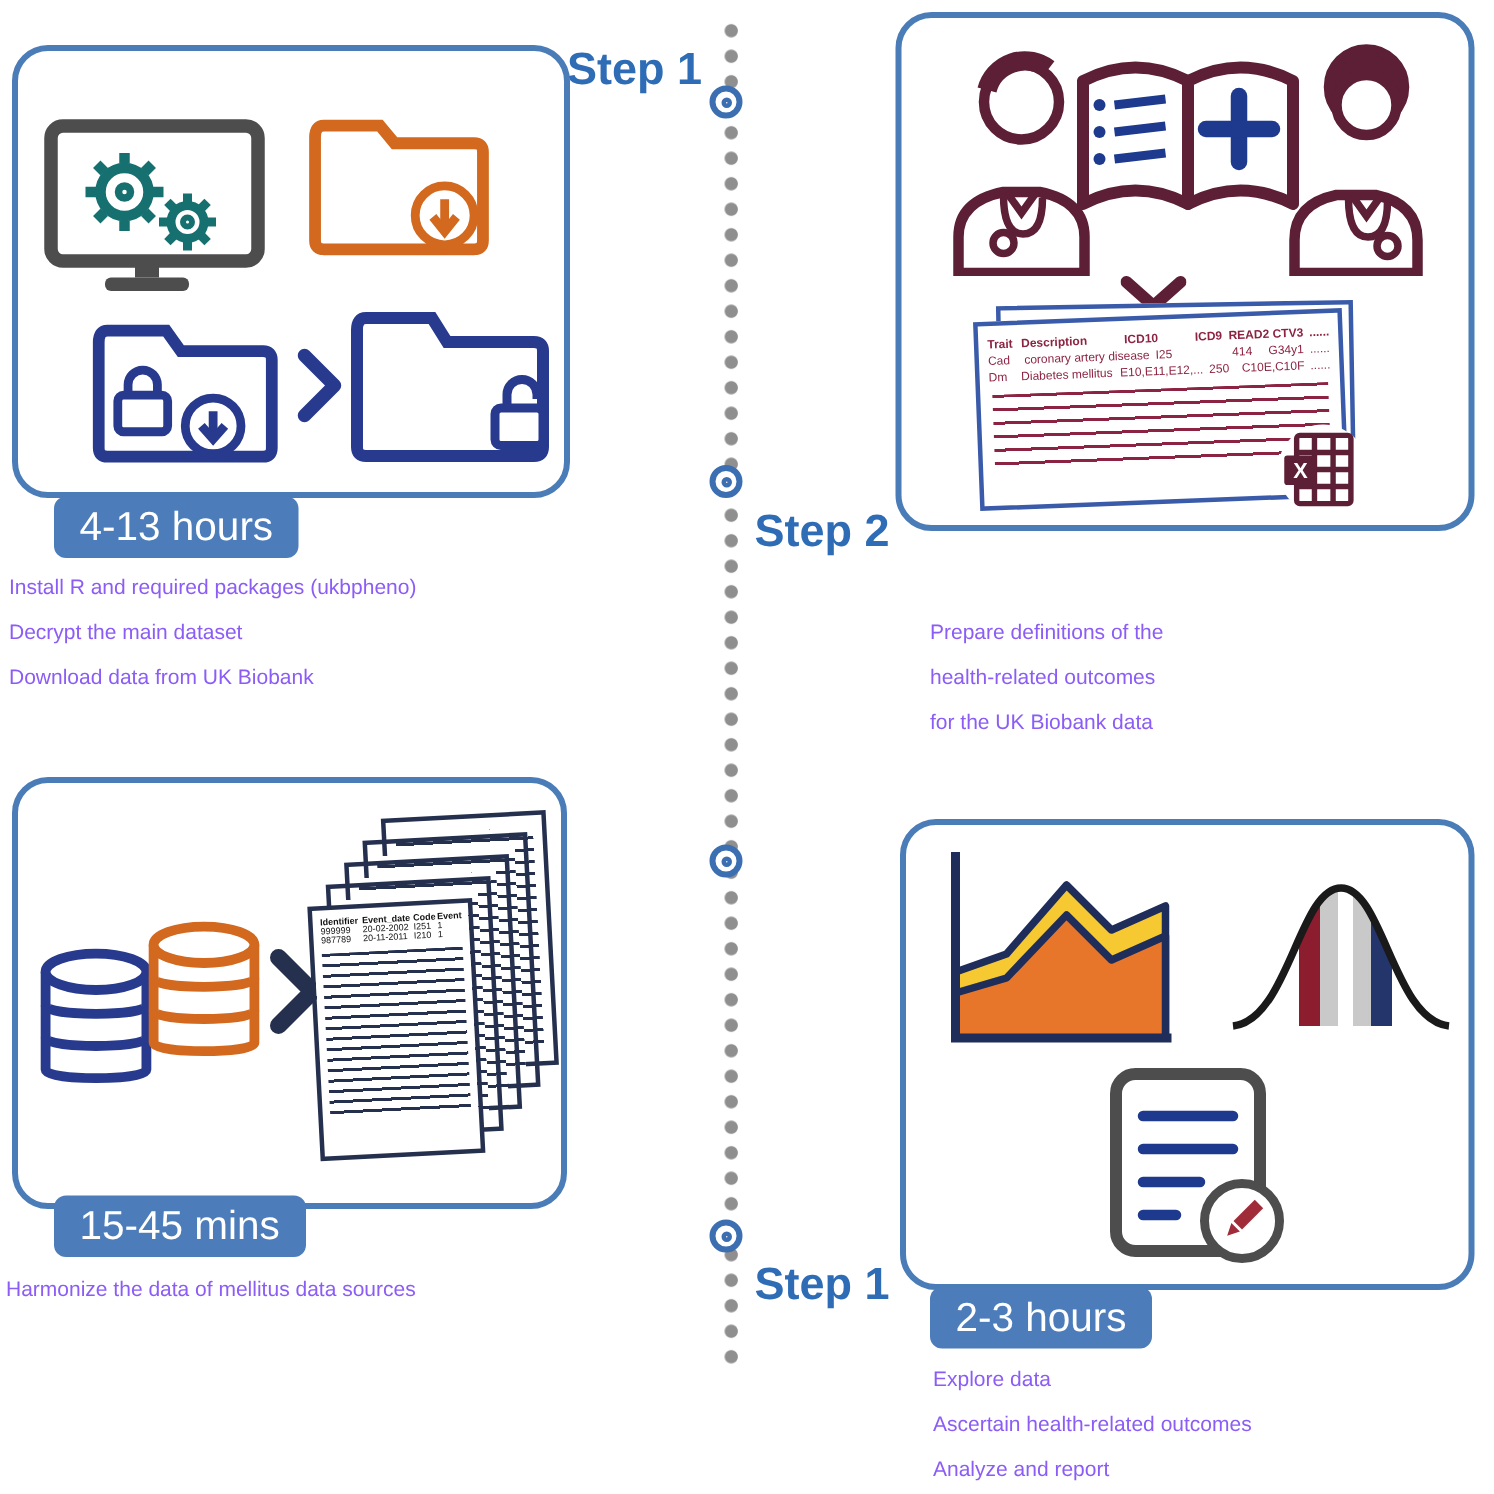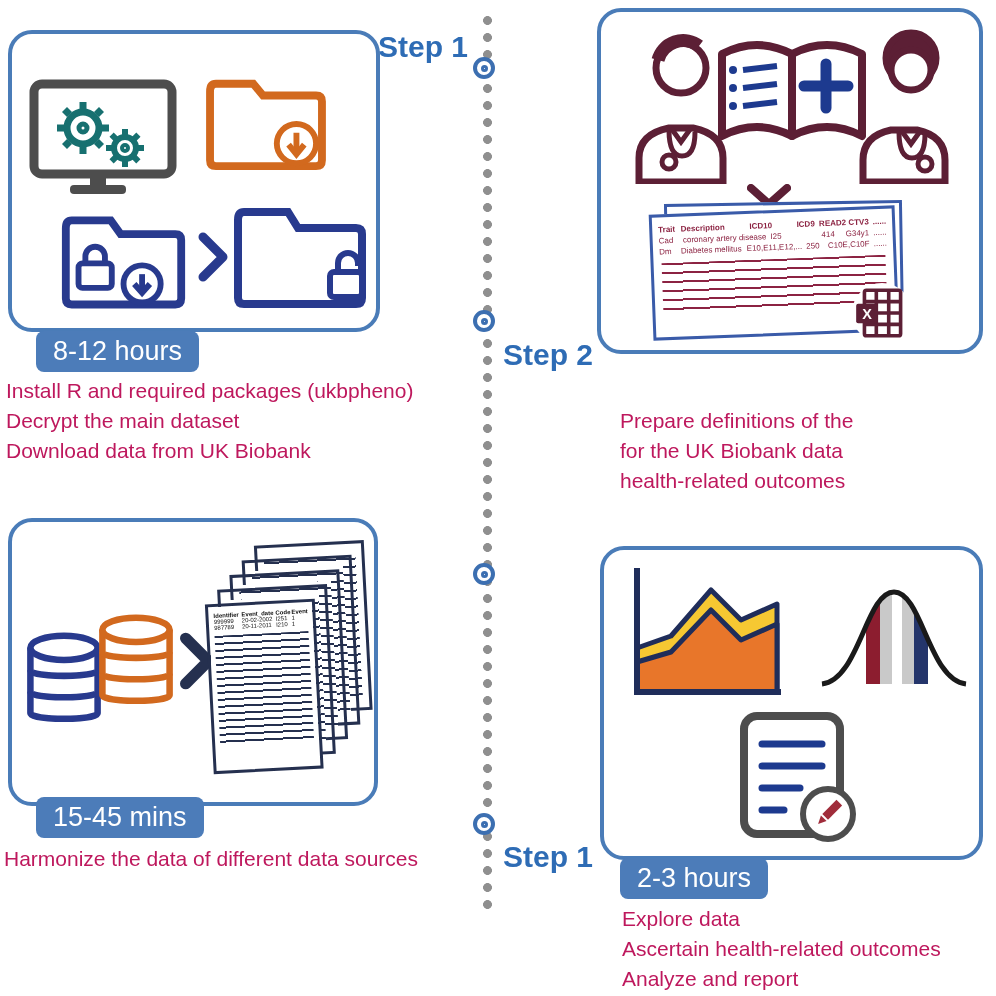--- a/index.html
+++ b/index.html
@@ -15,21 +15,21 @@
   .tl-circle{position:absolute;left:473px;width:22px;height:22px;border:4px solid #3c6fb1;
              border-radius:50%;background:#fff;display:flex;align-items:center;justify-content:center;z-index:2}
   .tl-circle span{width:7px;height:7px;border:3px solid #3c6fb1;border-radius:50%}
   .step-label{position:absolute;color:#2e6cb5;font-size:30px;font-weight:bold;width:140px}
   .r{text-align:right}
 
   
   .box{position:absolute;border:4px solid #4a7cb8;border-radius:24px;background:#fff;overflow:hidden}
   .badge{position:absolute;background:#4c7cb9;color:#fff;font-size:27px;line-height:1.15;
          padding:5px 17px;border-radius:8px;z-index:3;white-space:nowrap}
-  .desc{position:absolute;font-size:21px;color:#be185d;line-height:30px;white-space:nowrap}
+  .desc{position:absolute;font-size:14px;color:#8b5cf6;line-height:30px;white-space:nowrap}
 
   
   .def-back{position:absolute;left:64px;top:190px;width:238px;height:122px;border:3px solid #3a5ba9;
             background:#fff;transform:rotate(-1deg)}
   .def-table{position:absolute;left:50px;top:198px;width:246px;height:126px;border:3px solid #3a5ba9;
              background:#fff;transform:rotate(-2.2deg);padding:7px 6px;z-index:1}
   .def-row{display:flex;gap:4px;font-size:8px;line-height:11px;color:#8c2342;white-space:nowrap}
   .def-row span{display:inline-block;overflow:visible}
   .dc1{width:24px}.dc2{width:84px}.dc3{width:56px}.dc4{width:24px}.dc5{flex:1}
   .def-lines{height:50px;margin:6px 2px 0;
@@ -131,21 +131,21 @@
 
     <svg class="abs" style="left:218px;top:158px" width="140" height="122" viewBox="0 0 140 122">
       <path d="M8 28 L8 106 Q8 112 14 112 L126 112 Q132 112 132 106 L132 42 Q132 36 126 36 L68 36 L58 20 L14 20 Q8 20 8 28 Z" fill="#fff" stroke="#283a8e" stroke-width="8"></path>
       <g>
         <path d="M108 80 v-9 a10 10 0 0 1 20 0 v3" stroke="#283a8e" stroke-width="6" fill="none"></path>
         <rect x="100" y="80" width="32" height="25" rx="4" fill="#fff" stroke="#283a8e" stroke-width="6"></rect>
       </g>
     </svg>
   </div>
 
-  <div class="badge" style="left:36px;top:331px">8-12 hours</div>
+  <div class="badge" style="left:36px;top:331px">4-13 hours</div>
   <div class="desc" style="left:6px;top:376px">
     <div>Install R and required packages (ukbpheno)</div>
     <div>Decrypt the main dataset</div>
     <div>Download data from UK Biobank</div>
   </div>
 
   <div class="box" style="left:597px;top:8px;width:386px;height:346px">
 
     <svg class="abs" style="left:24px;top:10px" width="334" height="162" viewBox="0 0 334 162">
 
@@ -230,22 +230,22 @@
         <line x1="13" y1="30" x2="48" y2="30"></line>
         <line x1="13" y1="41" x2="48" y2="41"></line>
       </g>
       <rect x="5" y="21" width="21" height="19" rx="2" fill="#5c1f35"></rect>
       <text x="15.5" y="35.5" fill="#fff" font-size="14" font-weight="bold" text-anchor="middle" font-family="Liberation Sans, sans-serif">X</text>
     </svg>
   </div>
 
   <div class="desc" style="left:620px;top:406px">
     <div>Prepare definitions of the</div>
+    <div>health-related outcomes</div>
     <div>for the UK Biobank data</div>
-    <div>health-related outcomes</div>
   </div>
 
   <div class="box" style="left:8px;top:518px;width:370px;height:288px">
 
     <svg class="abs" style="left:10px;top:102px" width="84" height="114" viewBox="0 0 90 115">
       <path d="M9 22 V92 C9 100 81 100 81 92 V22" fill="#fff" stroke="#283a8e" stroke-width="7"></path>
       <ellipse cx="45" cy="22" rx="36" ry="13" fill="#fff" stroke="#283a8e" stroke-width="7"></ellipse>
       <path d="M9 46 C9 54 81 54 81 46" fill="none" stroke="#283a8e" stroke-width="7"></path>
       <path d="M9 69 C9 77 81 77 81 69" fill="none" stroke="#283a8e" stroke-width="7"></path>
     </svg>
@@ -285,21 +285,21 @@
           <span class="ec3">I210</span>
           <span class="ec4">1</span>
         </div>
         <div class="page-lines"></div>
       </div>
     </div>
   </div>
 
   <div class="badge" style="left:36px;top:797px">15-45 mins</div>
   <div class="desc" style="left:4px;top:844px">
-    <div>Harmonize the data of different data sources</div>
+    <div>Harmonize the data of mellitus data sources</div>
   </div>
 
   <div class="box" style="left:600px;top:546px;width:383px;height:314px">
 
     <svg class="abs" style="left:15px;top:10px" width="170" height="150" viewBox="0 0 170 150">
       <path d="M18 132 V88 L52 76 L92 30 L122 60 L158 44 V132 Z" fill="#f6c832" stroke="#1f2d5a" stroke-width="5" stroke-linejoin="round"></path>
       <path d="M18 132 V102 L52 92 L92 50 L122 80 L158 64 V132 Z" fill="#e8762a" stroke="#1f2d5a" stroke-width="5" stroke-linejoin="round"></path>
       <path d="M18 8 V132 H162" fill="none" stroke="#1f2d5a" stroke-width="6"></path>
     </svg>
 

